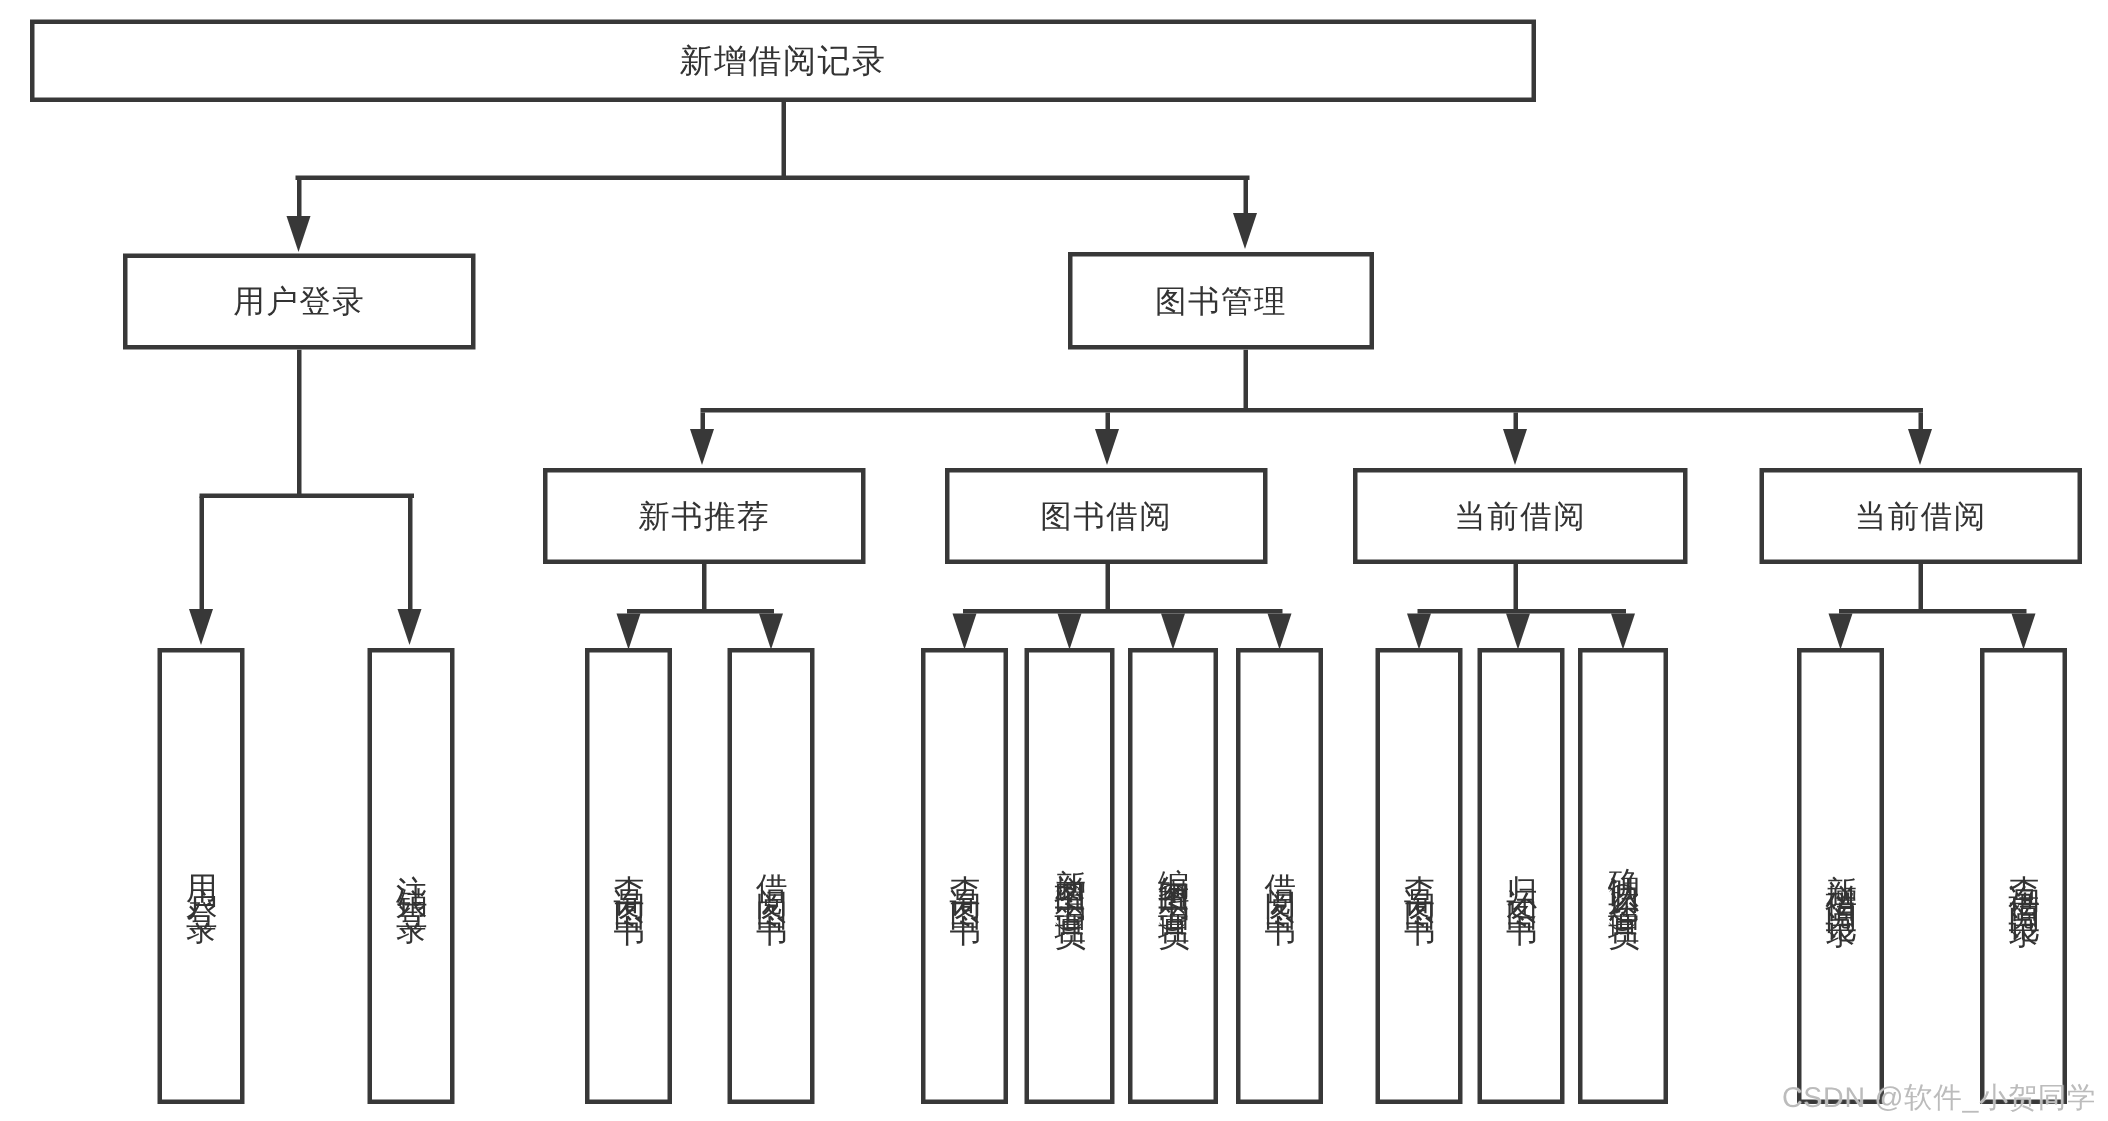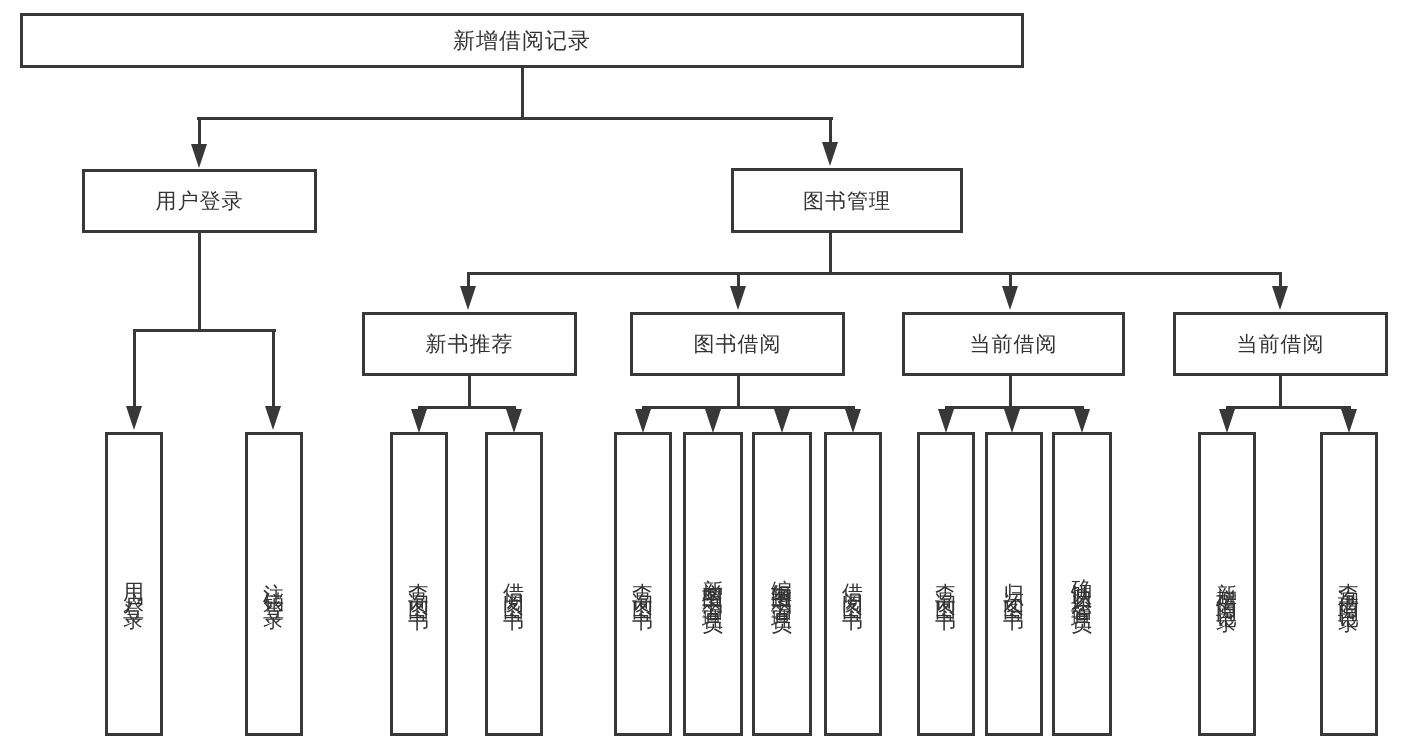--- a/index.html
+++ b/index.html
@@ -65,21 +65,21 @@
   <div class="box root" style="left:20px;top:13px;width:1004px;height:55px">新增借阅记录</div>
 
   <div class="vl" style="left:521px;top:68px;height:50px"></div>
   <div class="hl" style="left:197px;top:117px;width:636px"></div>
   <div class="vl" style="left:198px;top:120px;height:26px"></div>
   <div class="arr" style="left:191px;top:144px"></div>
   <div class="vl" style="left:829px;top:120px;height:24px"></div>
   <div class="arr" style="left:822px;top:142px"></div>
 
   <div class="box" style="left:82px;top:169px;width:235px;height:64px">用户登录</div>
-  <div class="box" style="left:731px;top:168px;width:232px;height:65px">图书管理</div>
+  <div class="box" style="left:712px;top:168px;width:204px;height:65px">图书管理</div>
 
   <div class="vl" style="left:198px;top:233px;height:97px"></div>
   <div class="hl" style="left:133px;top:329px;width:143px"></div>
   <div class="vl" style="left:133px;top:331px;height:77px"></div>
   <div class="arr" style="left:126px;top:406px"></div>
   <div class="vl" style="left:272px;top:331px;height:77px"></div>
   <div class="arr" style="left:265px;top:406px"></div>
 
   <div class="vl" style="left:829px;top:233px;height:40px"></div>
   <div class="hl" style="left:467px;top:272px;width:815px"></div>
@@ -130,14 +130,15 @@
   <div class="vbox" style="left:752px;width:60px;letter-spacing:5px">编辑图书（管理员）</div>
   <div class="vbox" style="left:824px">借阅图书</div>
 
   <div class="vbox" style="left:917px">查询图书</div>
   <div class="vbox" style="left:985px">归还图书</div>
   <div class="vbox" style="left:1052px;width:60px;letter-spacing:5px">确认归还（管理员）</div>
 
   <div class="vbox" style="left:1198px;letter-spacing:6px">新增借阅记录</div>
   <div class="vbox" style="left:1320px;letter-spacing:6px">查询借阅记录</div>
 
+  <div class="watermark">CSDN @软件_小贺同学</div>
 
 </div>
 
 </body></html>

